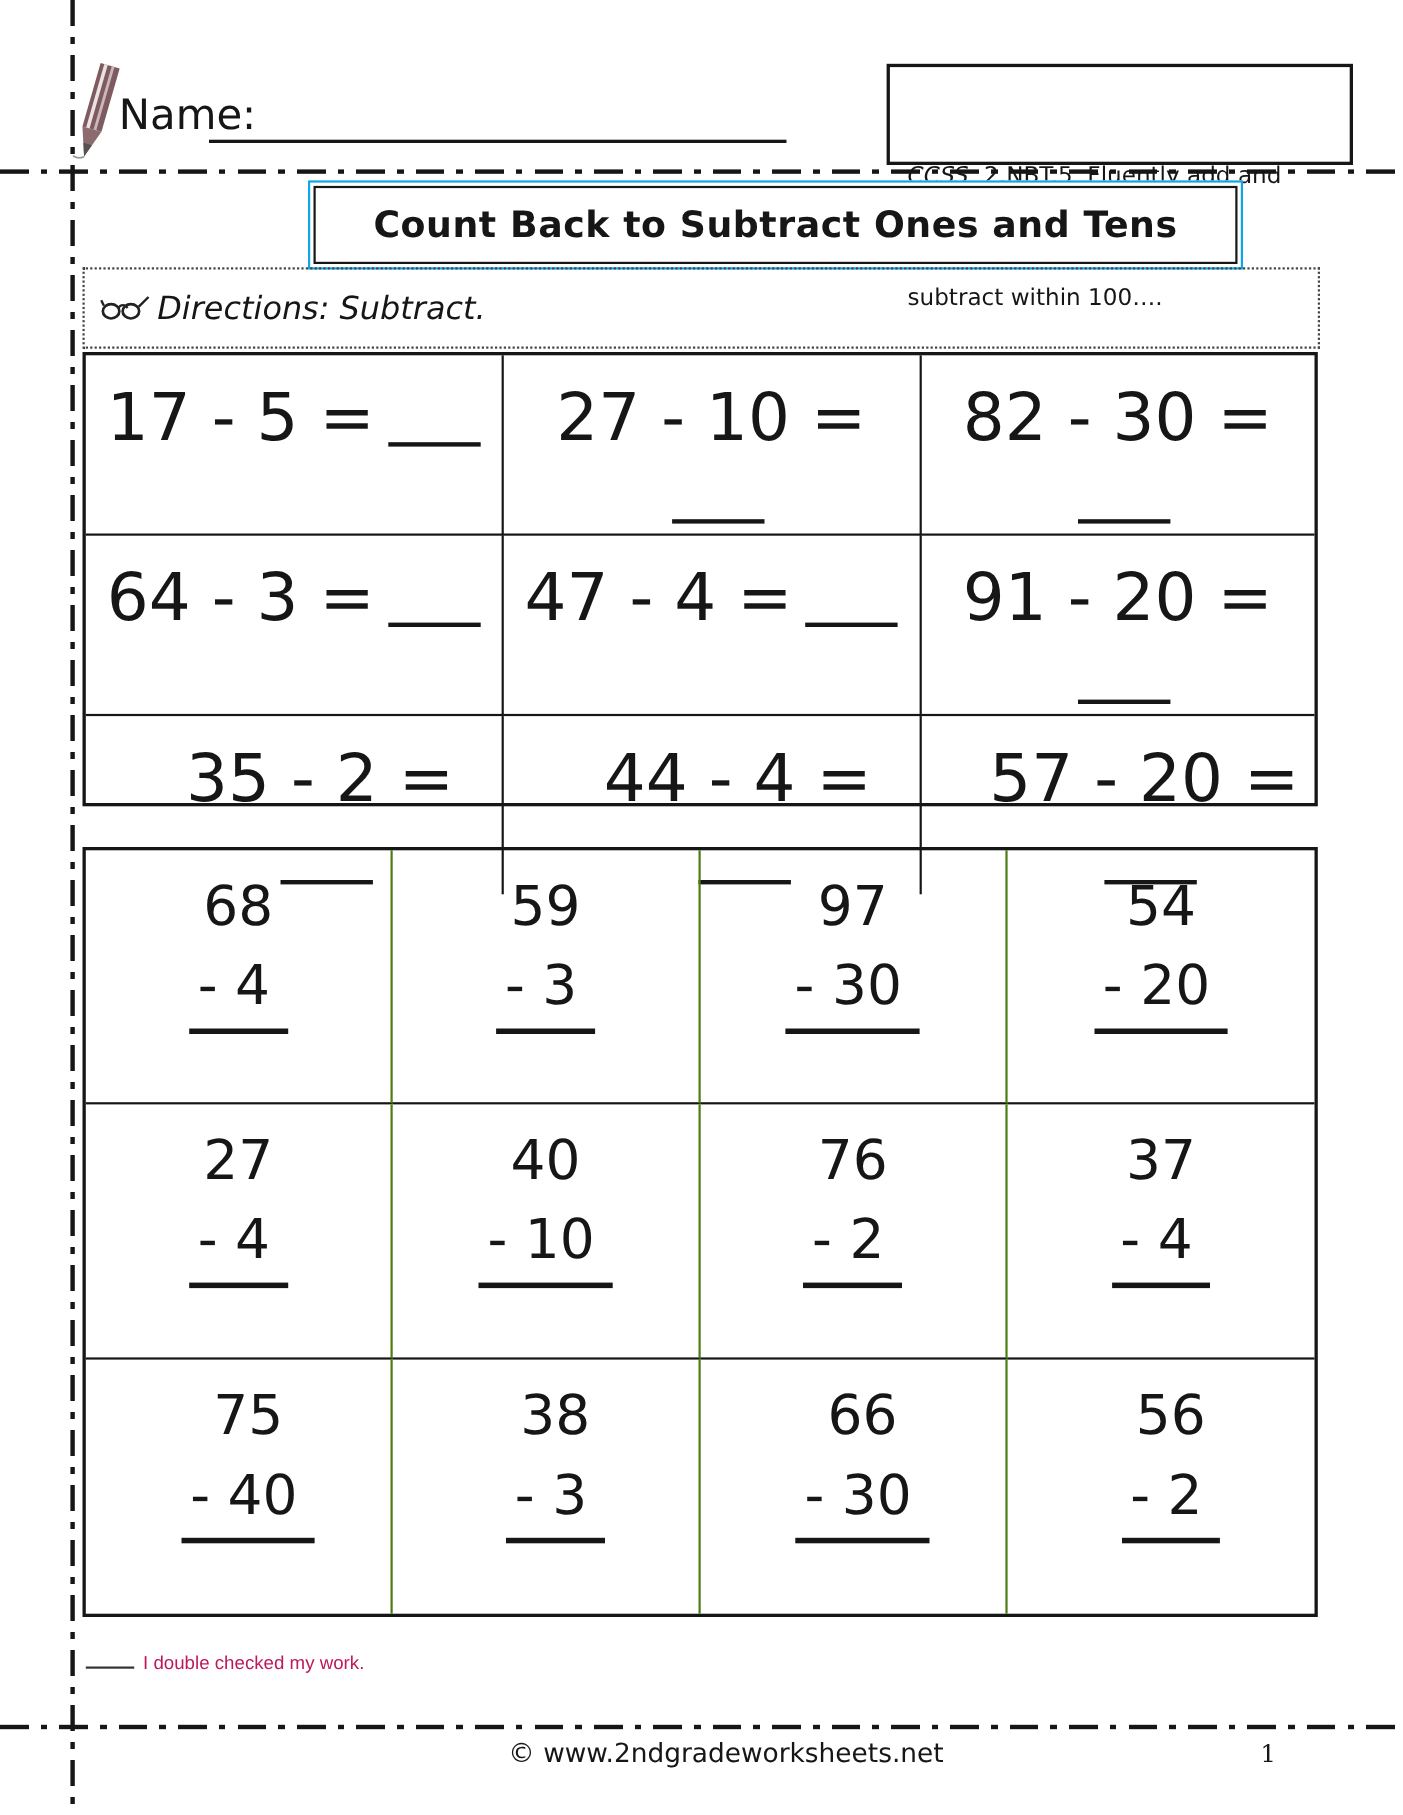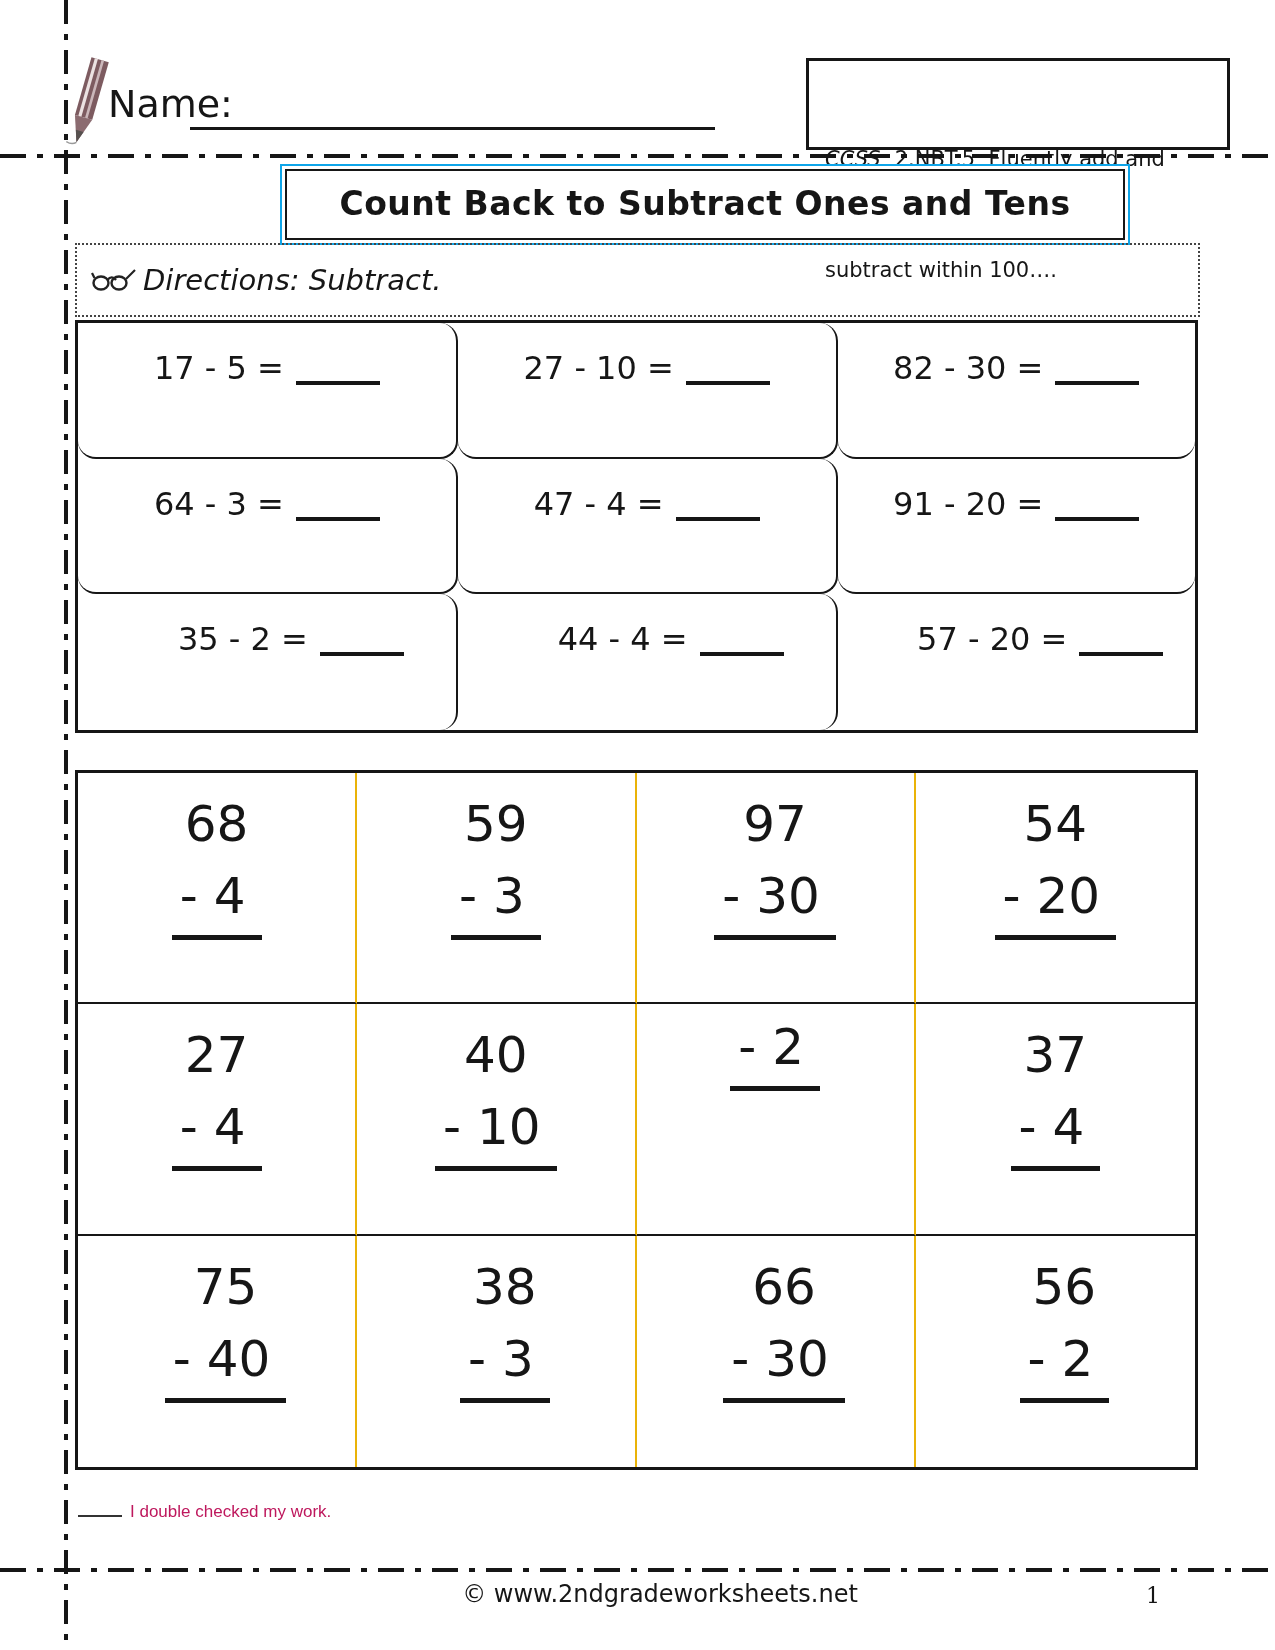--- a/index.html
+++ b/index.html
@@ -33,30 +33,30 @@
 
   
   #directions-box{position:absolute;left:75px;top:243px;width:1125px;height:74px;box-sizing:border-box;
     border:2px dotted #444;display:flex;align-items:center;padding-left:14px;font-size:29px;}
   #directions-box .txt{margin-left:6px;font-style:italic;}
 
   
   #hgrid{position:absolute;left:75px;top:320px;width:1123px;height:413px;box-sizing:border-box;
     border:3px solid #161616;display:grid;grid-template-columns:34% 34% 32%;grid-auto-rows:1fr;}
   .h-cell{border-right:2px solid #161616;border-bottom:2px solid #161616;
-    padding-top:22px;text-align:center;font-size:32px;border-radius:18px;}
+    padding-top:22px;text-align:center;font-size:60px;}
   .h-cell:nth-child(3n){border-right:none;}
   .h-cell:nth-child(n+7){border-bottom:none;margin-left:48px;}
   .blank{display:inline-block;width:84px;height:36px;border-bottom:4px solid #161616;
     margin-left:12px;vertical-align:-6px;}
 
   
   #vgrid{position:absolute;left:75px;top:770px;width:1123px;height:700px;box-sizing:border-box;
     border:3px solid #161616;display:grid;grid-template-columns:repeat(4,1fr);grid-auto-rows:1fr;}
-  .v-cell{border-right:2px solid #eab308;border-bottom:2px solid #161616;text-align:center;}
+  .v-cell{border-right:2px solid #4d7c0f;border-bottom:2px solid #161616;text-align:center;}
   .v-cell:nth-child(4n){border-right:none;}
   .v-cell:nth-child(n+9){border-bottom:none;padding-left:18px;}
   .minuend{margin-top:22px;font-size:50px;}
   .sub-wrap{margin-top:14px;}
   .subtrahend{display:inline-block;font-size:50px;white-space:pre;
     border-bottom:5px solid #161616;padding:0 16px 10px 8px;}
 
   
   #check-line{position:absolute;left:78px;top:1502px;font-family:"Liberation Sans",sans-serif;font-size:17px;color:#be185d;}
   #check-blank{display:inline-block;width:44px;height:13px;border-bottom:2px solid #333;margin-right:8px;}
@@ -135,20 +135,21 @@
       </div>
     <div class="v-cell">
         <div class="minuend">27</div>
         <div class="sub-wrap"><span class="subtrahend">- 4</span></div>
       </div>
     <div class="v-cell">
         <div class="minuend">40</div>
         <div class="sub-wrap"><span class="subtrahend">- 10</span></div>
       </div>
     <div class="v-cell">
+        <div class="minuend">76</div>
         <div class="sub-wrap"><span class="subtrahend">- 2</span></div>
       </div>
     <div class="v-cell">
         <div class="minuend">37</div>
         <div class="sub-wrap"><span class="subtrahend">- 4</span></div>
       </div>
     <div class="v-cell">
         <div class="minuend">75</div>
         <div class="sub-wrap"><span class="subtrahend">- 40</span></div>
       </div>

